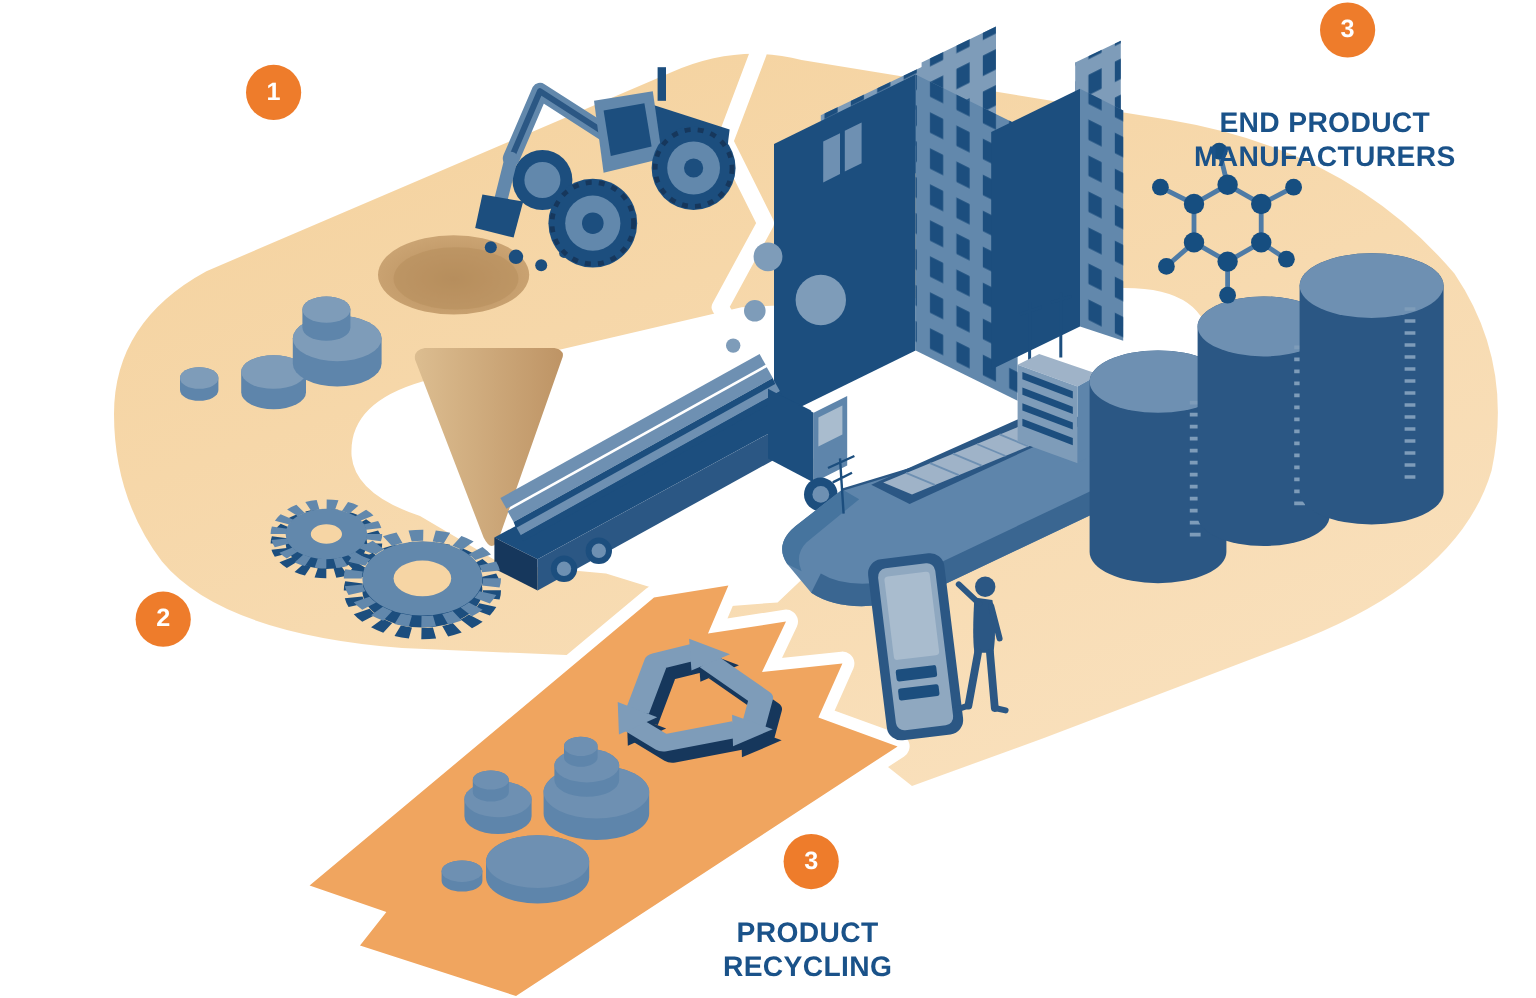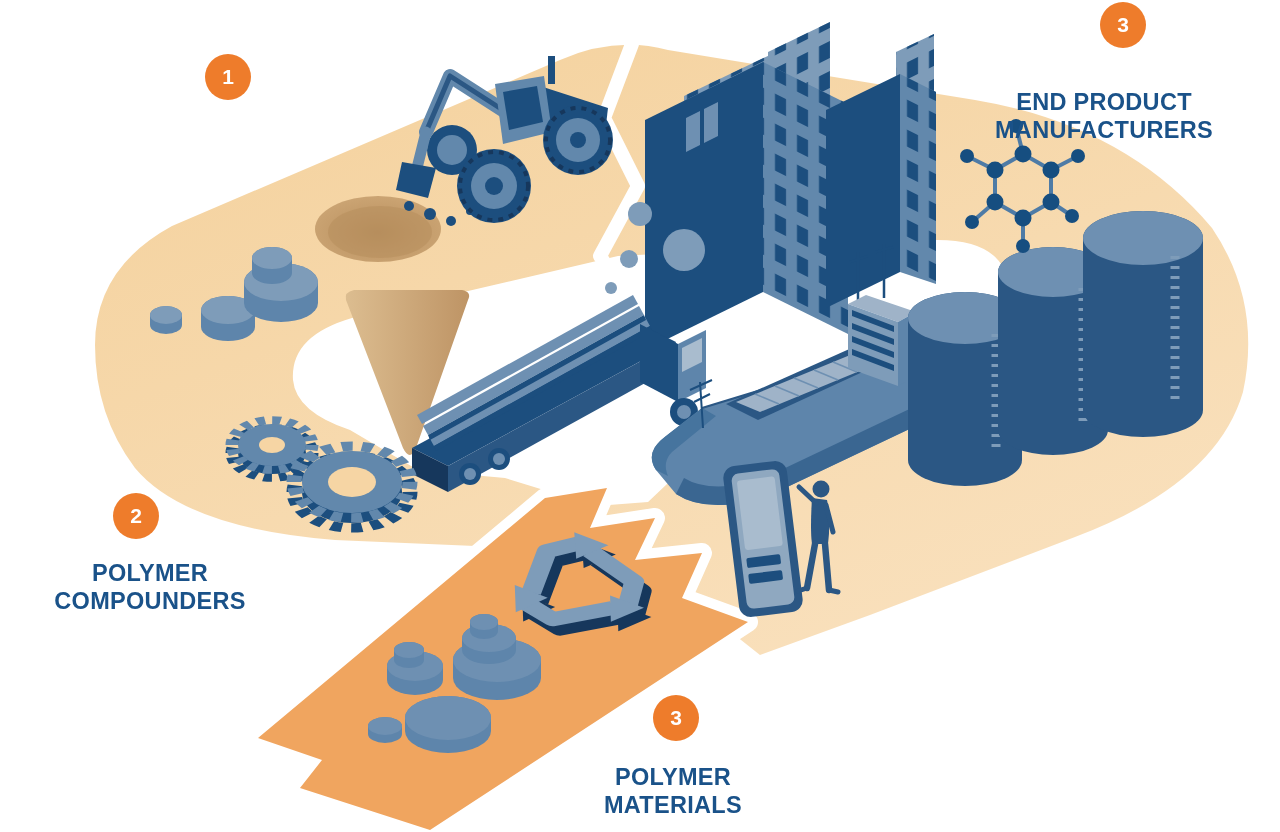--- a/index.html
+++ b/index.html
@@ -309,21 +309,20 @@
     <path d="M 816,503 L 799,487" stroke="#2B5784" stroke-width="5" stroke-linecap="round" fill="none"></path>
     <path d="M 826,505 L 833,532" stroke="#2B5784" stroke-width="5" stroke-linecap="round" fill="none"></path>
     <path d="M 815,544 L 807,588 M 825,544 L 829,590" stroke="#2B5784" stroke-width="6.5" stroke-linecap="round" fill="none"></path>
     <path d="M 807,588 L 798,591 M 829,590 L 838,592" stroke="#2B5784" stroke-width="5" stroke-linecap="round" fill="none"></path>
   </g>
 </svg>
 
 <div class="badge" style="left:228px;top:77px;">1</div>
 
 <div class="badge" style="left:136px;top:516px;">2</div>
-<div class="lbl" style="left:150px;top:588px;width:200px;">POLYMER COMPOUNDERS</div>
 
 <div class="badge" style="left:1123px;top:25px;">3</div>
 <div class="lbl" style="left:1104px;top:89px;width:250px;margin-top:28px;">END PRODUCT MANUFACTURERS</div>
 
 <div class="badge" style="left:676px;top:718px;">3</div>
-<div class="lbl" style="left:673px;top:792px;width:180px;">POLYMER MATERIALS</div>
+<div class="lbl" style="left:673px;top:792px;width:180px;">PRODUCT RECYCLING</div>
 
 </div>
 
 </body></html>

